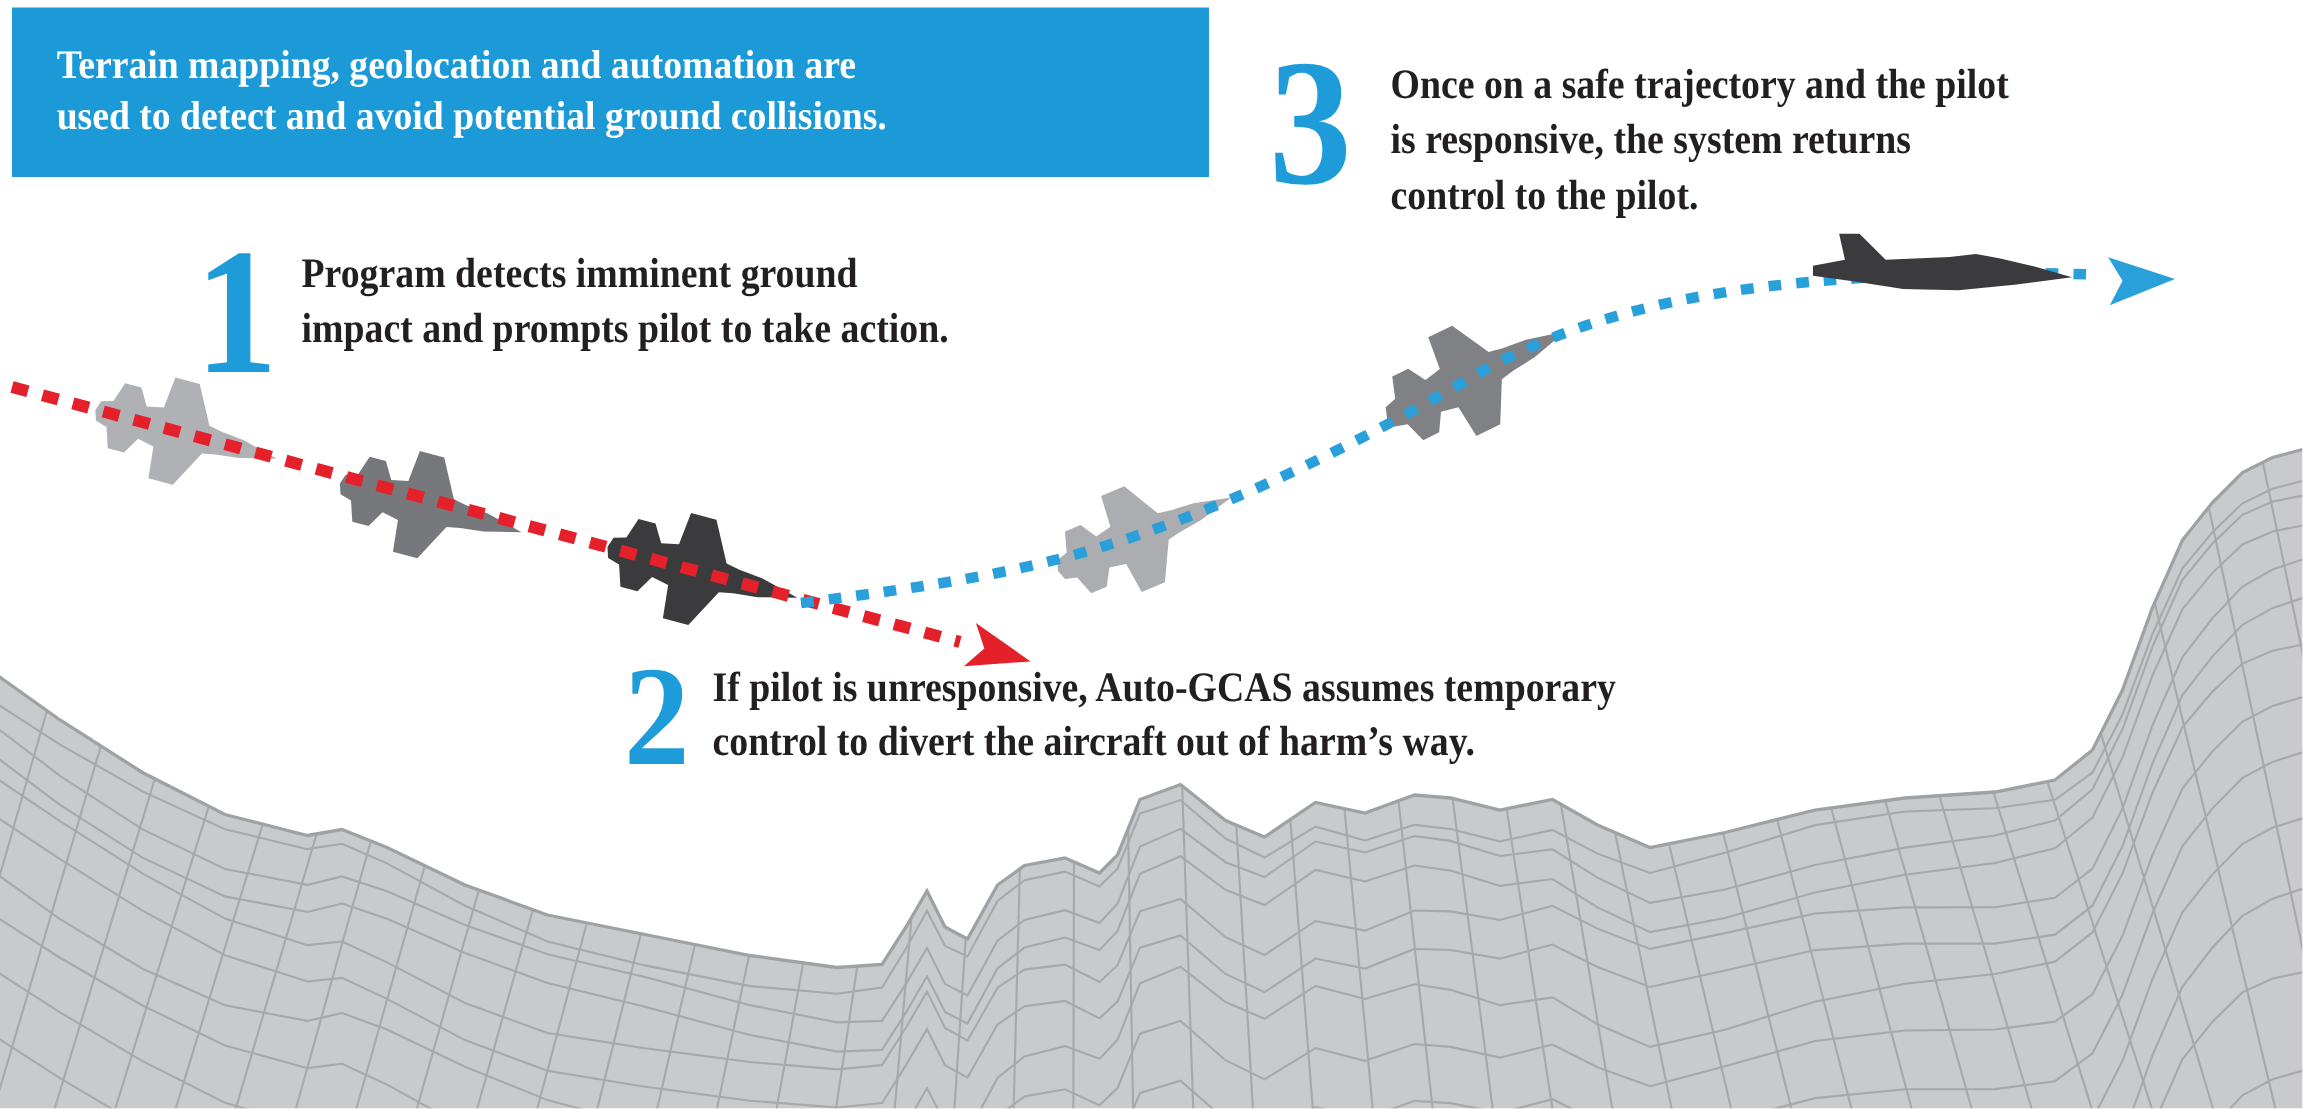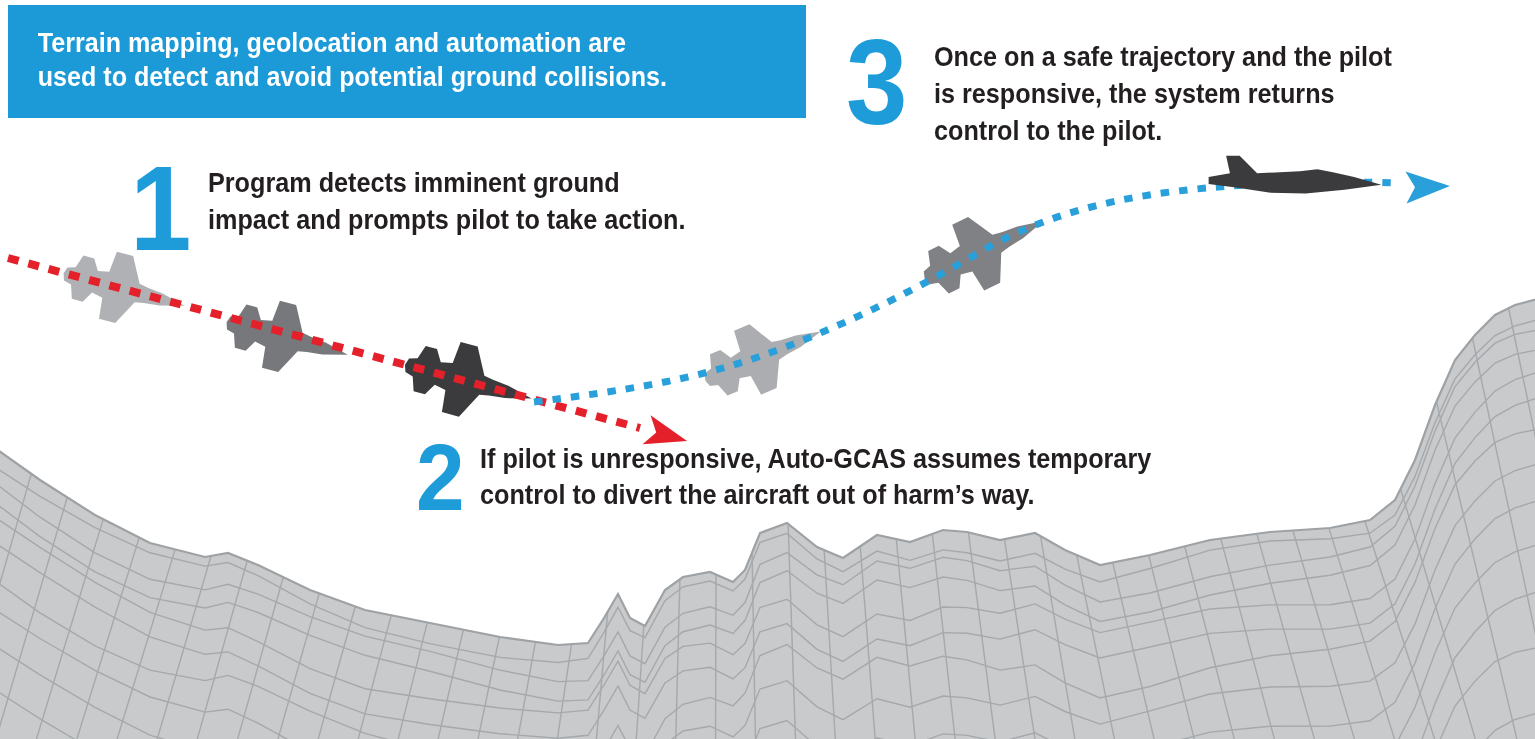--- a/index.html
+++ b/index.html
@@ -1,18 +1,18 @@
 <!DOCTYPE html>
 <html style="--banner-blue: #1B9AD7; --accent-blue: #1E9CD9; --line-blue: #2AA0DB; --line-red: #E4212B; --text-dark: #231F20; --jet-light: #AFB1B4; --jet-medium: #77787B; --jet-dark: #3B3B3E; --jet-light2: #ABADB0; --jet-medium2: #808184; --terrain-fill: #C8CACC; --terrain-line: #A5A9AC; --terrain-edge: #9EA2A5;"><head>
 <meta charset="utf-8">
 <style>
   html,body{margin:0;padding:0;background:#ffffff;}
   .stage{
     position:relative;width:1535px;height:739px;overflow:hidden;background:#fff;
-    font-family:Liberation Sans, sans-serif;
+    font-family:Liberation Serif, serif;
   }
   .stage svg.scene{position:absolute;left:0;top:0;}
   
   .banner{
     position:absolute;left:8px;top:5px;width:798px;height:113px;
     background:var(--banner-blue);box-sizing:border-box;
   }
   .banner-inner{
     padding:21px 0 0 32px;color:#fff;font-weight:bold;font-size:27px;line-height:34px;
     transform:scaleX(0.93);transform-origin:0 0;white-space:nowrap;

